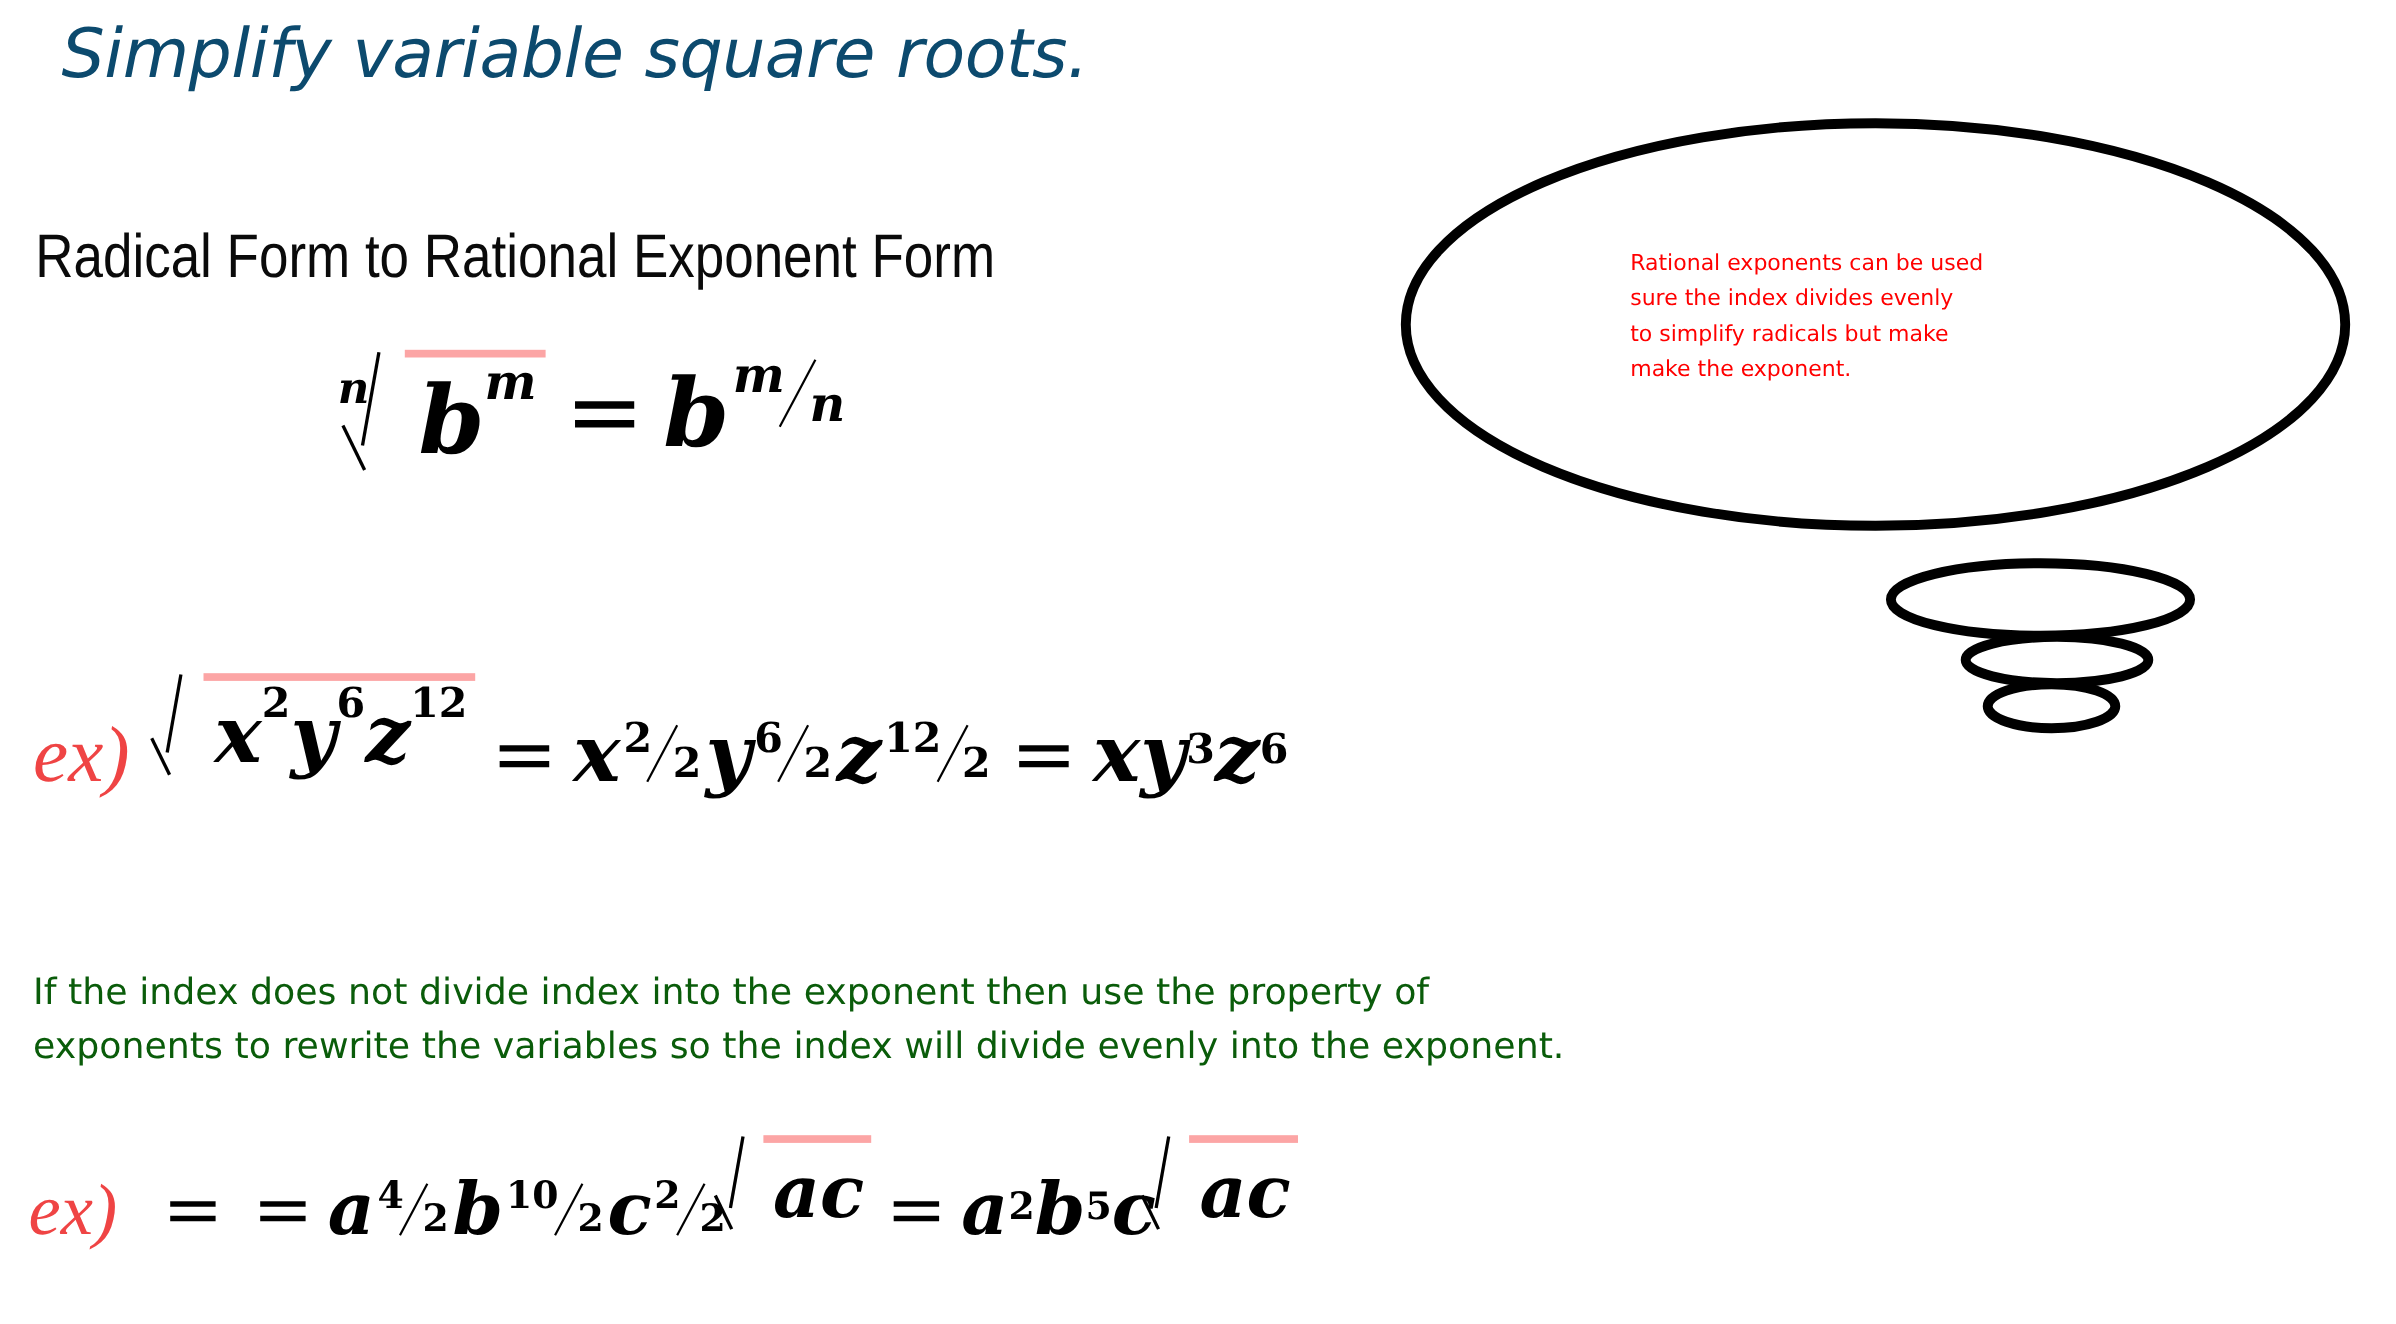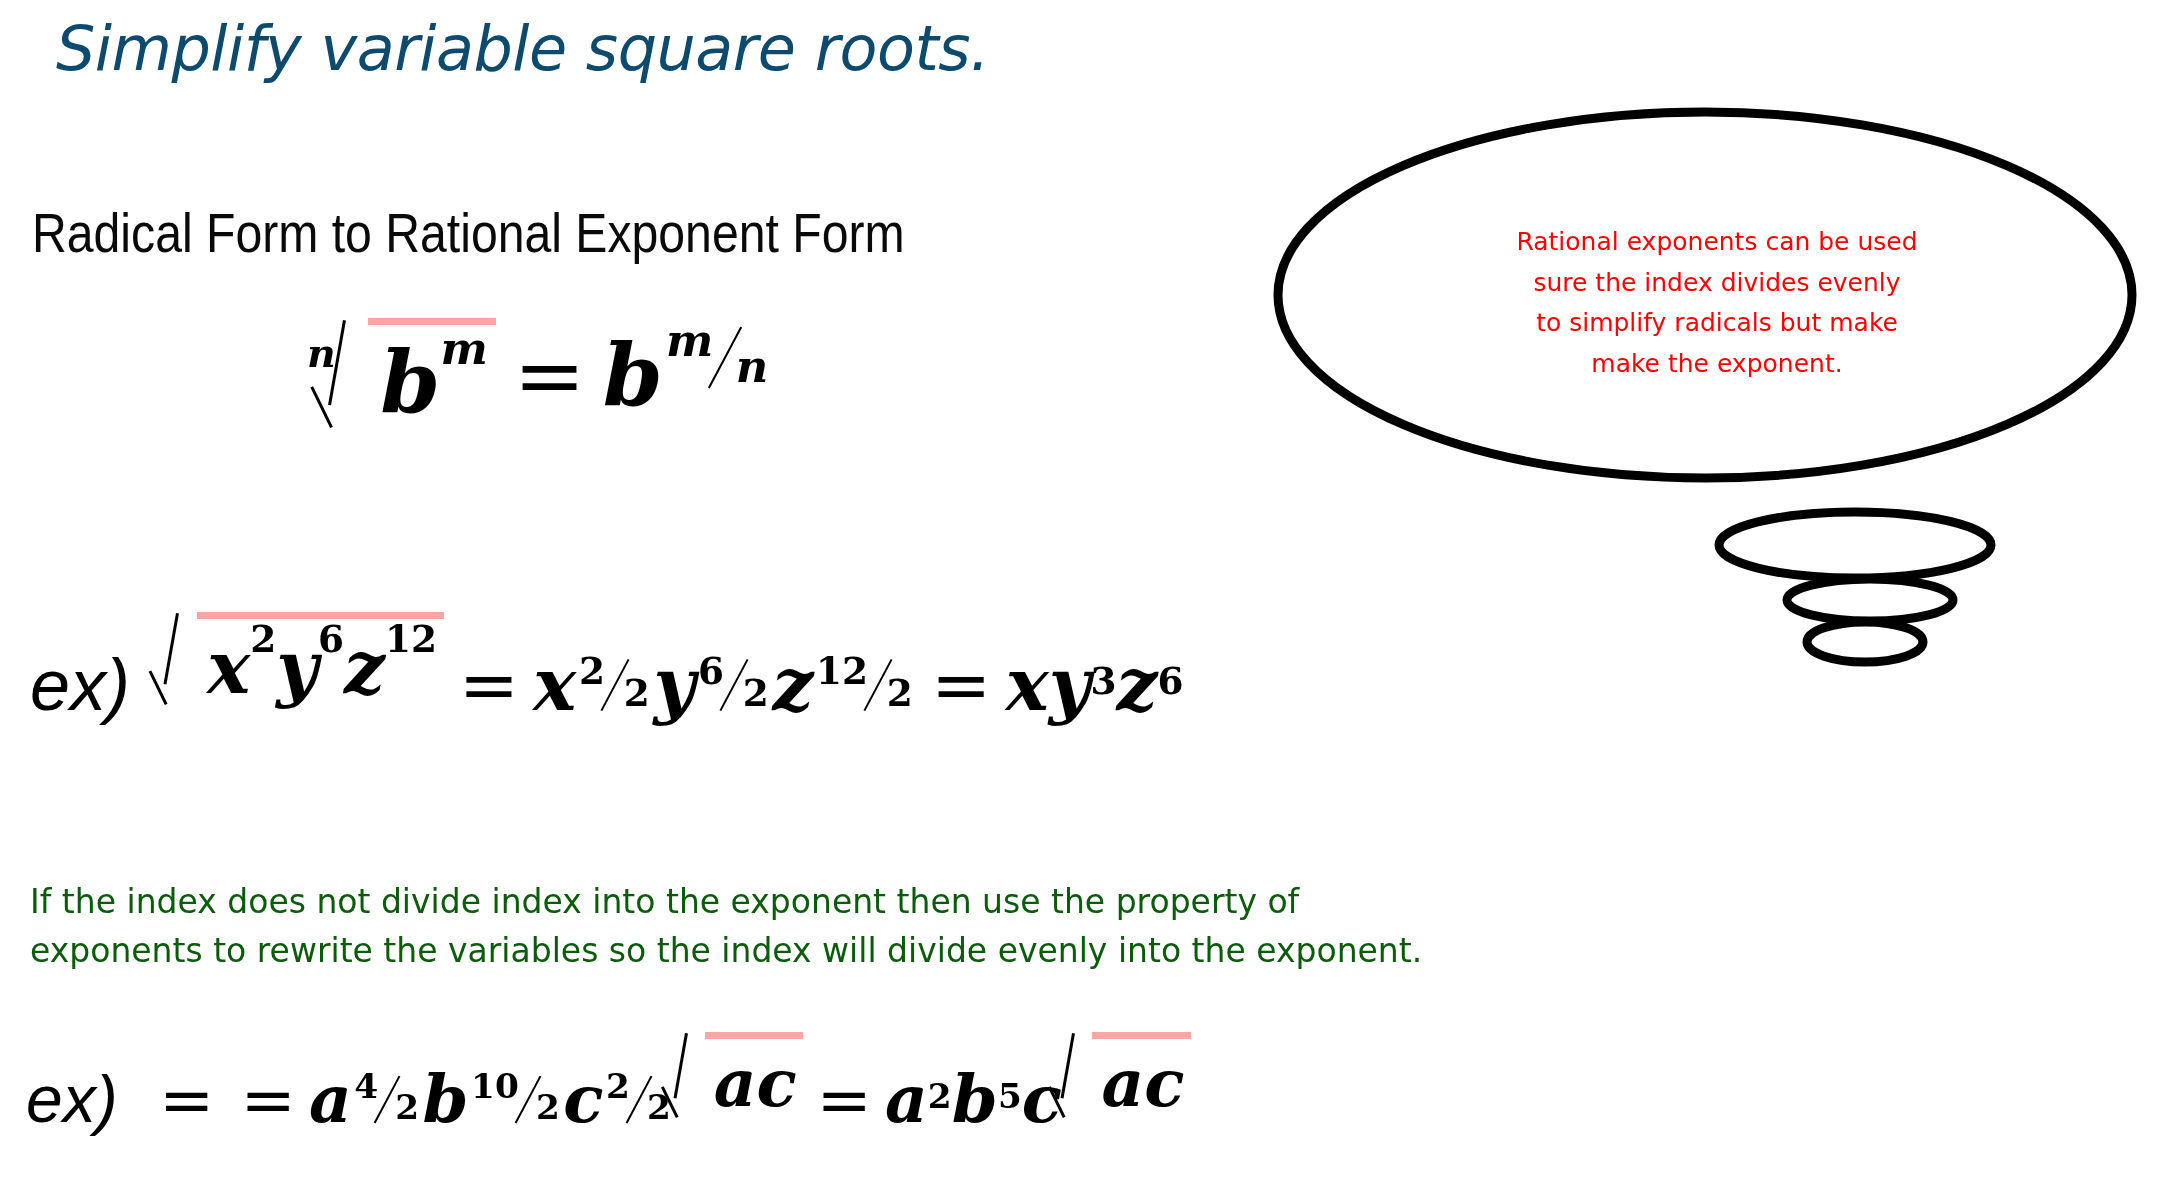--- a/index.html
+++ b/index.html
@@ -64,24 +64,24 @@
     top: -0.42em;
   }
   .sup.ital { font-style: italic; }
   .eq {
     font-style: normal;
     font-weight: 400;
     padding: 0 0.20em;
     display: inline-block;
   }
   .exlabel {
-    font-family: Liberation Sans, sans-serif;
+    font-family: Liberation Serif, serif;
     font-style: italic;
     font-weight: 400;
-    color: #000000;
+    color: #ef4444;
   }
 
   
   .frac {
     display: inline-block;
     position: relative;
     font-style: normal;
     font-weight: 700;
     font-size: 0.52em;
     top: -0.40em;
@@ -211,24 +211,23 @@
     width: 890px;
     height: 580px;
     pointer-events: none;
   }
   #bubble-text {
     position: absolute;
     left: 1482px;
     top: 222px;
     width: 470px;
     font-family: "DejaVu Sans", sans-serif;
-    font-size: 25px;
+    font-size: 20px;
     line-height: 1.62;
     color: #ff0000;
-    text-align: center;
   }
 </style>
 </head>
 <body>
 
 <div id="slide-title">Simplify variable square roots.</div>
 
 <div id="section-heading">Radical Form to Rational Exponent Form</div>
 
 <div id="main-formula" class="math">

